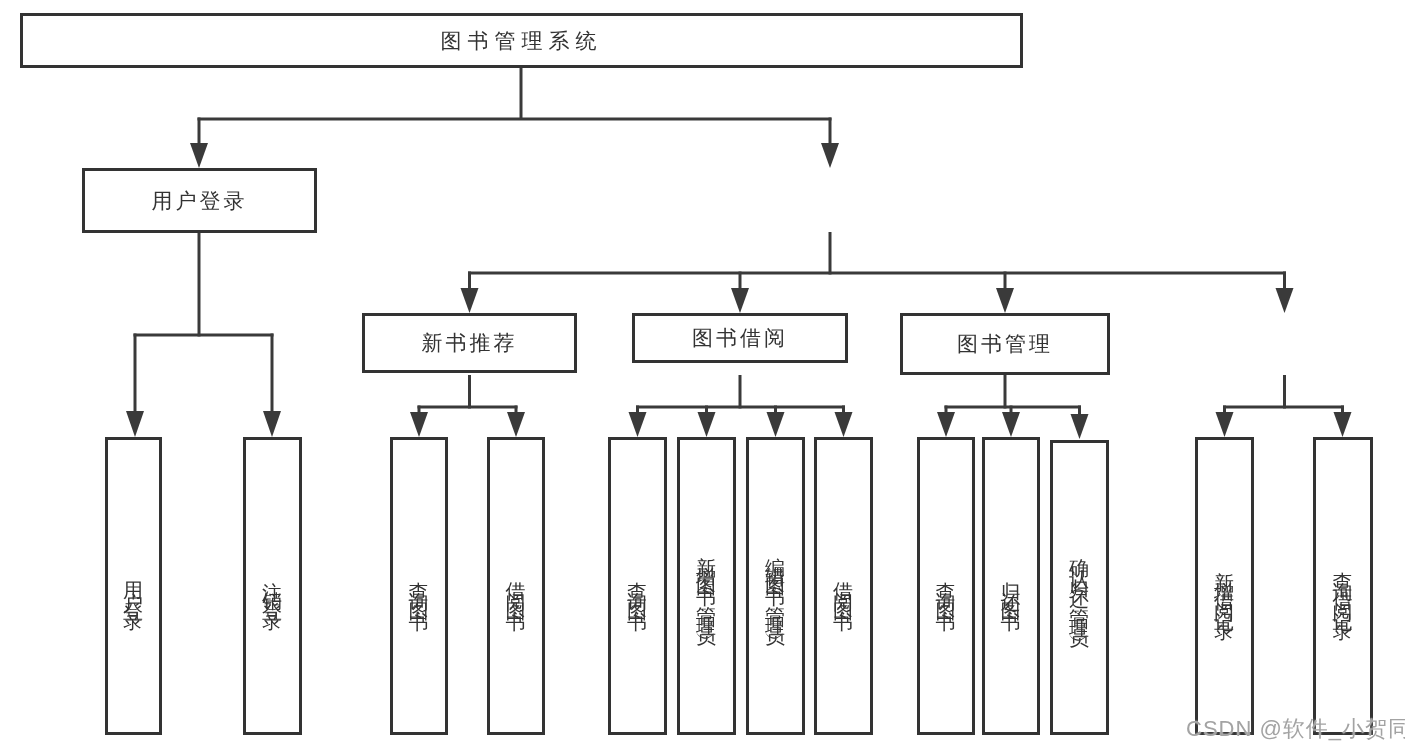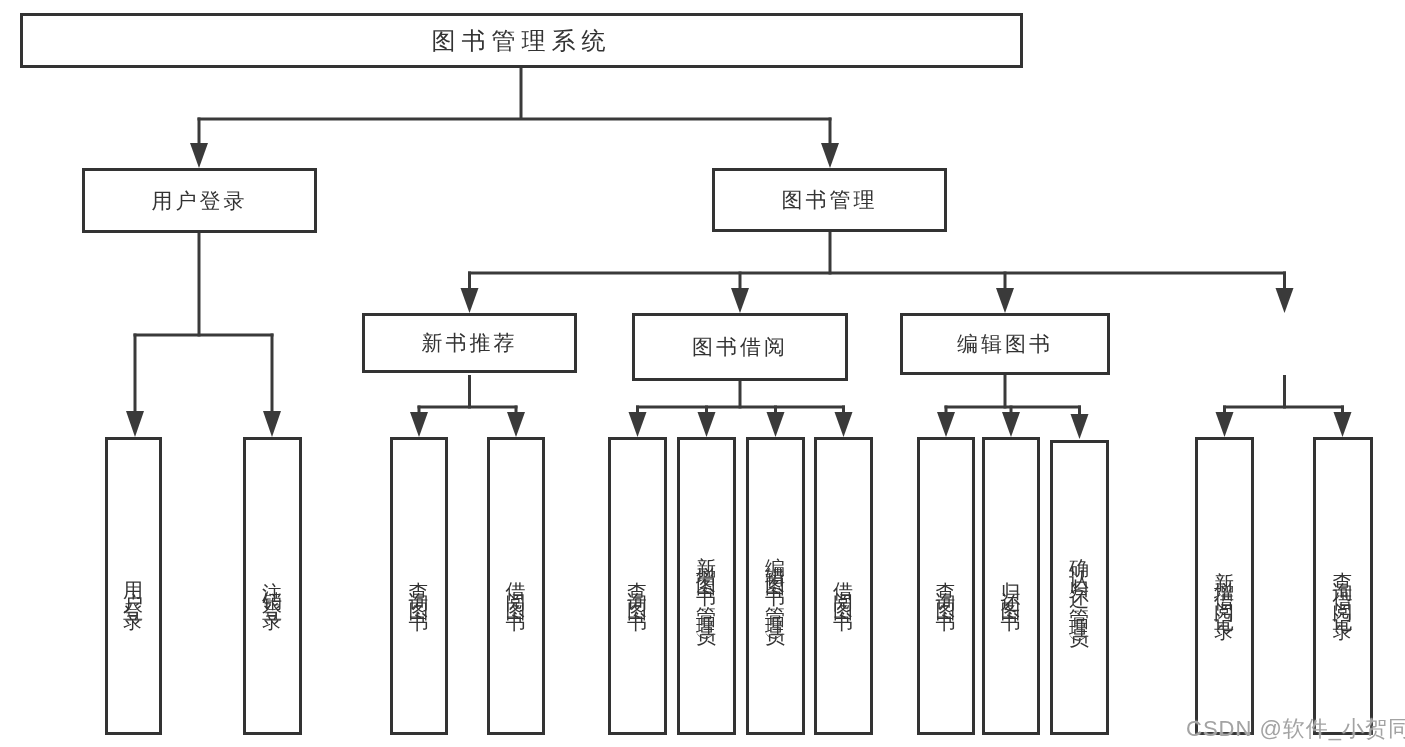--- a/index.html
+++ b/index.html
@@ -14,21 +14,21 @@
   .wires{position:absolute;left:0;top:0;width:1405px;height:747px;z-index:1;}
   .wires path{stroke:var(--line);stroke-width:3;fill:none;}
   .wires polygon{fill:var(--line);stroke:none;}
   .box{
     position:absolute;box-sizing:border-box;background:#fff;
     border:3px solid var(--box-border);z-index:2;
     display:flex;align-items:center;justify-content:center;
     color:var(--text);
   }
   .hlabel{font-size:21px;letter-spacing:3px;white-space:nowrap;}
-  .root .hlabel{font-size:24px;letter-spacing:6px;}
+  .root .hlabel{font-size:21px;letter-spacing:6px;}
   .leaf .vlabel{
     writing-mode:vertical-rl;text-orientation:mixed;
     font-size:20px;letter-spacing:10px;line-height:1;
     white-space:nowrap;
   }
   .watermark{
     position:absolute;left:1186px;top:714px;z-index:3;
     font-size:22px;color:var(--watermark);letter-spacing:1px;
     text-shadow:0 0 2px #ffffff;white-space:nowrap;pointer-events:none;
   }
@@ -100,32 +100,29 @@
     <polygon points="1342.5,437 1333.5,412 1351.5,412"></polygon>
   </svg>
 
   <div class="box root" style="left:20px;top:13px;width:1003px;height:55px">
     <span class="hlabel">图书管理系统</span>
   </div>
 
   <div class="box" style="left:82px;top:168px;width:235px;height:65px">
     <span class="hlabel">用户登录</span>
   </div>
-  <div class="box" style="left:712px;top:168px;width:235px;height:64px">
-    <span class="hlabel">图书管理</span>
-  </div>
 
   <div class="box" style="left:362px;top:313px;width:215px;height:60px">
     <span class="hlabel">新书推荐</span>
   </div>
-  <div class="box" style="left:632px;top:313px;width:216px;height:68px">
+  <div class="box" style="left:632px;top:313px;width:216px;height:50px">
     <span class="hlabel">图书借阅</span>
   </div>
   <div class="box" style="left:900px;top:313px;width:210px;height:62px">
-    <span class="hlabel">编辑图书</span>
+    <span class="hlabel">图书管理</span>
   </div>
 
   <div class="box leaf" style="left:105px;top:437px;width:57px;height:298px">
     <span class="vlabel">用户登录</span>
   </div>
   <div class="box leaf" style="left:243px;top:437px;width:59px;height:298px">
     <span class="vlabel">注销登录</span>
   </div>
 
   <div class="box leaf" style="left:390px;top:437px;width:58px;height:298px">

